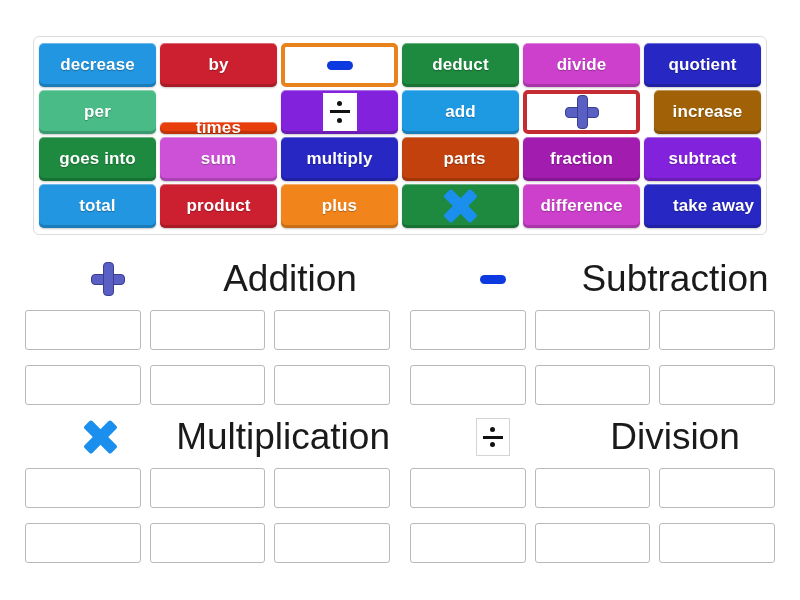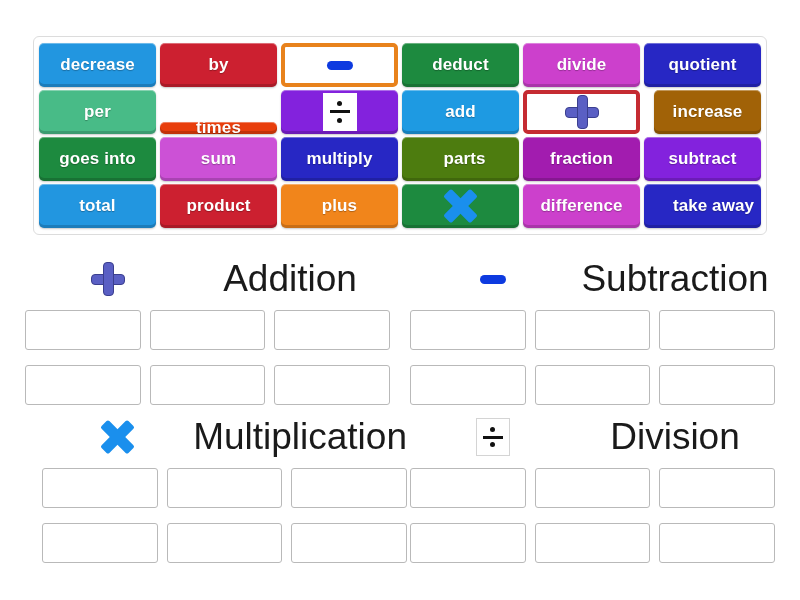--- a/index.html
+++ b/index.html
@@ -182,21 +182,21 @@
         </div>
         <div class="tile" style="background: rgb(29, 138, 63);">
           <span>goes into</span>
         </div>
         <div class="tile" style="background: rgb(204, 81, 214);">
           <span>sum</span>
         </div>
         <div class="tile" style="background: rgb(39, 39, 196);">
           <span>multiply</span>
         </div>
-        <div class="tile" style="background: #4d7c0f; padding-left: 8px;">
+        <div class="tile" style="background: #c2410c; padding-left: 8px;">
           <span>parts</span>
         </div>
         <div class="tile" style="background: #a21caf;">
           <span>fraction</span>
         </div>
         <div class="tile" style="background: rgb(131, 34, 221);">
           <span>subtract</span>
         </div>
         <div class="tile" style="background: rgb(34, 150, 224);">
           <span>total</span>
@@ -252,21 +252,21 @@
     <div class="zones">
         <div class="zone"></div>
         <div class="zone"></div>
         <div class="zone"></div>
         <div class="zone"></div>
         <div class="zone"></div>
         <div class="zone"></div>
       </div>
   </div>
 
-  <div id="cat-2" class="cat" style="left:42px; top:410px;">
+  <div id="cat-2" class="cat" style="left:25px; top:410px;">
     <div class="cat-head">
       <div class="cat-icon">
           <span class="glyph ic-cross">
             <i class="a"></i>
             <i class="b"></i>
           </span>
         </div>
       <div class="cat-title">Multiplication</div>
     </div>
     <div class="zones">

